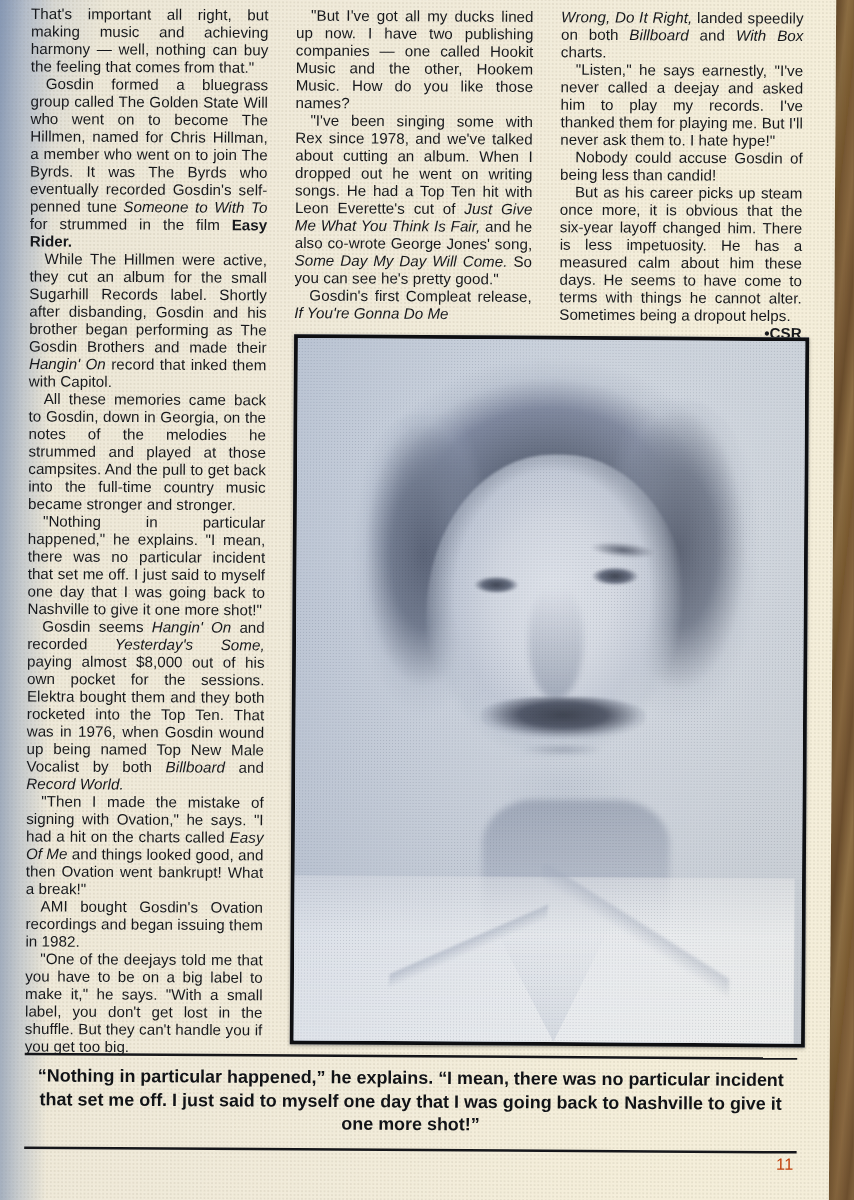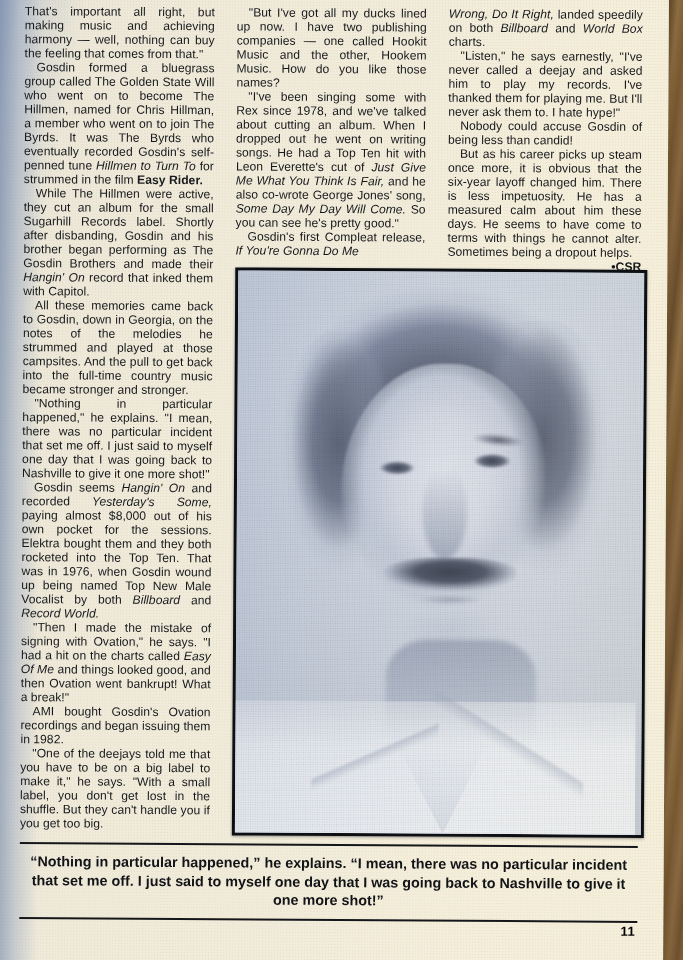--- a/index.html
+++ b/index.html
@@ -294,60 +294,60 @@
     font-size: 14.3px;
     line-height: 18.6px;
     font-weight: 800;
     letter-spacing: 0.02px;
   }
   #page-number {
     position: absolute;
     right: 2px;
     top: 916px;
     font-size: 13px;
-    font-weight: 700;
-    color: #000000;
+    font-weight: 400;
+    color: #c2410c;
     letter-spacing: 0.5px;
   }
 </style>
 </head>
 <body>
 
 <div id="scan">
 
   <div id="page">
 
     <div id="paper-tint"></div>
     <div id="paper-grain"></div>
     <div id="gutter-shadow"></div>
 
     <div id="content">
 
       <div class="cols">
 
         <div class="col c1">
           <p class="noind"><span>That's important all right, but making music and achieving harmony — well, nothing can buy the feeling that comes from that."</span></p>
-          <p><span>Gosdin formed a bluegrass group called The Golden State Will who went on to become The Hillmen, named for Chris Hillman, a member who went on to join The Byrds. It was The Byrds who eventually recorded Gosdin's self-penned tune </span><i>Hillmen to Turn To</i><span> for strummed in the film </span><b>Easy Rider.</b></p>
+          <p><span>Gosdin formed a bluegrass group called The Golden State Will who went on to become The Hillmen, named for Chris Hillman, a member who went on to join The Byrds. It was The Byrds who eventually recorded Gosdin's self-penned tune </span><i>Someone to With To</i><span> for strummed in the film </span><b>Easy Rider.</b></p>
           <p><span>While The Hillmen were active, they cut an album for the small Sugarhill Records label. Shortly after disbanding, Gosdin and his brother began performing as The Gosdin Brothers and made their </span><i>Hangin' On</i><span> record that inked them with Capitol.</span></p>
           <p><span>All these memories came back to Gosdin, down in Georgia, on the notes of the melodies he strummed and played at those campsites. And the pull to get back into the full-time country music became stronger and stronger.</span></p>
           <p><span>"Nothing in particular happened," he explains. "I mean, there was no particular incident that set me off. I just said to myself one day that I was going back to Nashville to give it one more shot!"</span></p>
           <p><span>Gosdin seems </span><i>Hangin' On</i><span> and recorded </span><i>Yesterday's Some,</i><span> paying almost $8,000 out of his own pocket for the sessions. Elektra bought them and they both rocketed into the Top Ten. That was in 1976, when Gosdin wound up being named Top New Male Vocalist by both </span><i>Billboard</i><span> and </span><i>Record World.</i></p>
           <p><span>"Then I made the mistake of signing with Ovation," he says. "I had a hit on the charts called </span><i>Easy Of Me</i><span> and things looked good, and then Ovation went bankrupt! What a break!"</span></p>
           <p><span>AMI bought Gosdin's Ovation recordings and began issuing them in 1982.</span></p>
           <p><span>"One of the deejays told me that you have to be on a big label to make it," he says. "With a small label, you don't get lost in the shuffle. But they can't handle you if you get too big.</span></p>
         </div>
 
         <div class="col c2">
           <p><span>"But I've got all my ducks lined up now. I have two publishing companies — one called Hookit Music and the other, Hookem Music. How do you like those names?</span></p>
           <p><span>"I've been singing some with Rex since 1978, and we've talked about cutting an album. When I dropped out he went on writing songs. He had a Top Ten hit with Leon Everette's cut of </span><i>Just Give Me What You Think Is Fair,</i><span> and he also co-wrote George Jones' song, </span><i>Some Day My Day Will Come.</i><span> So you can see he's pretty good."</span></p>
           <p><span>Gosdin's first Compleat release, </span><i>If You're Gonna Do Me</i></p>
         </div>
 
         <div class="col c3">
-          <p class="noind"><i>Wrong, Do It Right,</i><span> landed speedily on both </span><i>Billboard</i><span> and </span><i>World Box</i><span> charts.</span></p>
+          <p class="noind"><i>Wrong, Do It Right,</i><span> landed speedily on both </span><i>Billboard</i><span> and </span><i>With Box</i><span> charts.</span></p>
           <p><span>"Listen," he says earnestly, "I've never called a deejay and asked him to play my records. I've thanked them for playing me. But I'll never ask them to. I hate hype!"</span></p>
           <p><span>Nobody could accuse Gosdin of being less than candid!</span></p>
           <p><span>But as his career picks up steam once more, it is obvious that the six-year layoff changed him. There is less impetuosity. He has a measured calm about him these days. He seems to have come to terms with things he cannot alter. Sometimes being a dropout helps.</span> <b style="float:right">•CSR</b></p>
         </div>
 
         <div id="photo">
           <div id="photo-inner">
             <div class="pz" id="bg-vig"></div>
             <div class="pz" id="hair"></div>
             <div class="pz" id="hair-left"></div>

